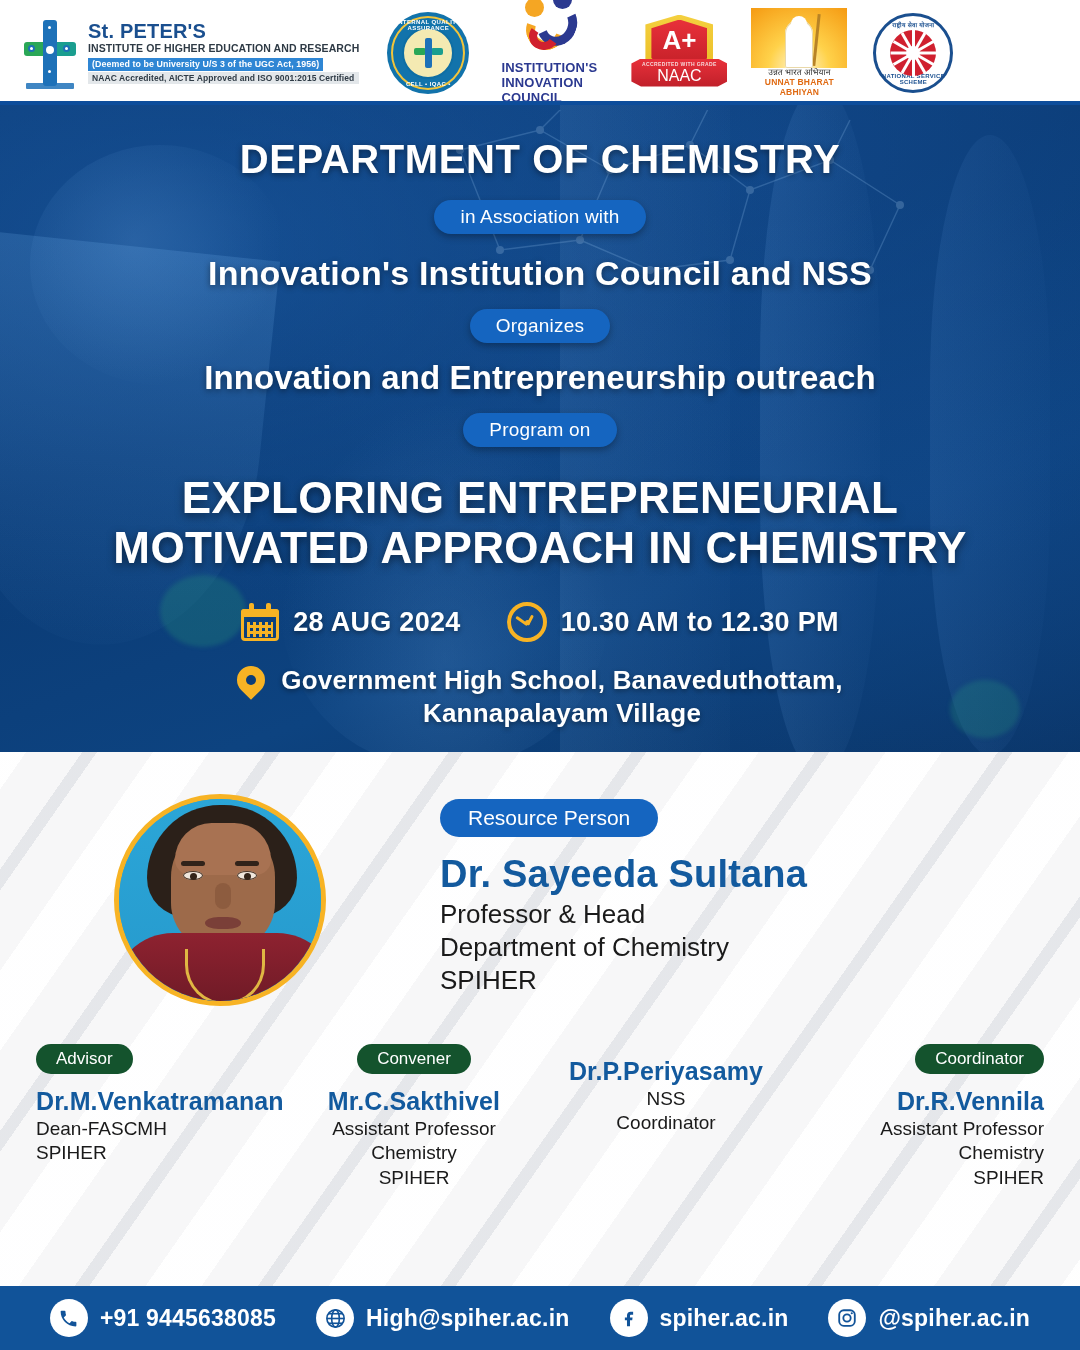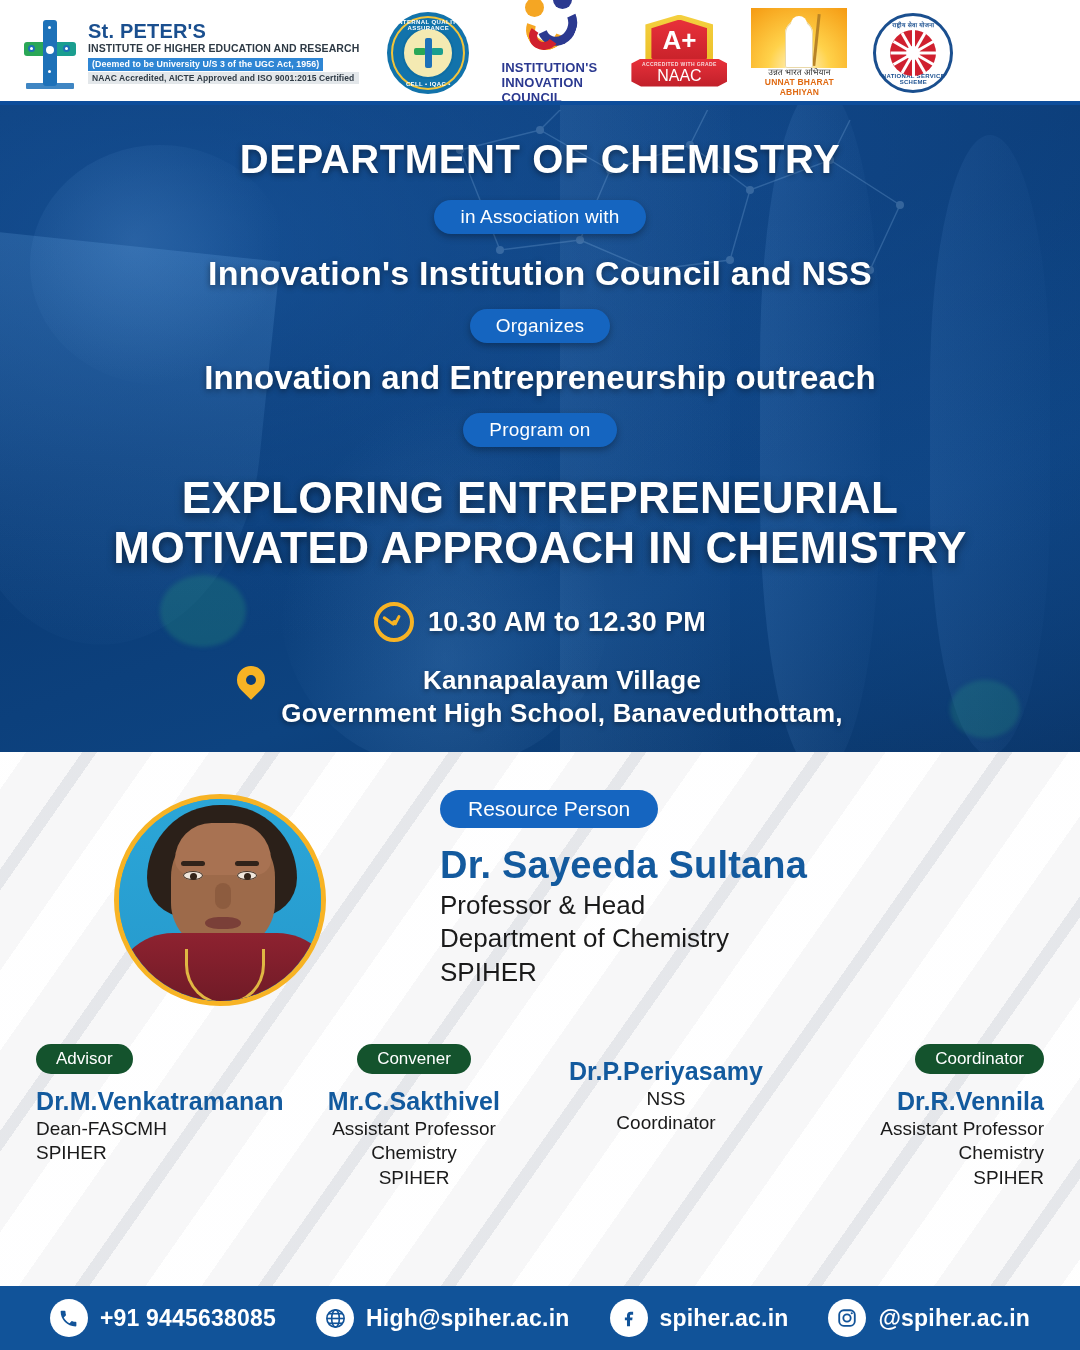--- a/index.html
+++ b/index.html
@@ -286,21 +286,21 @@
     position:absolute; inset:-200px;
     background:repeating-linear-gradient(125deg,
       rgba(255,255,255,0) 0px, rgba(255,255,255,0) 46px,
       rgba(226,228,232,.85) 46px, rgba(226,228,232,.85) 58px,
       rgba(255,255,255,0) 58px, rgba(255,255,255,0) 104px,
       rgba(255,255,255,.95) 104px, rgba(255,255,255,.95) 150px);
     pointer-events:none;
   }
   .white-inner{ position:relative; z-index:2; }
 
-  .rp-block{ display:flex; align-items:flex-start; padding:38px 0 0 0; }
+  .rp-block{ display:flex; align-items:center; padding:38px 0 0 0; }
   .rp-photo-wrap{ width:440px; display:flex; justify-content:center; padding-top:4px;}
   .rp-photo{
     width:212px; height:212px; border-radius:50%;
     border:5px solid #f7b324; overflow:hidden;
     background:#2a9fd0; position:relative;
   }
   .face{ position:absolute; inset:0; background:linear-gradient(180deg,#2ba6d8 0%, #2699cc 100%);}
   .face .hair{ position:absolute; left:28px; top:6px; width:150px; height:112px;
      border-radius:75px 75px 40px 40px; background:#2b2019;}
   .face .skin{ position:absolute; left:52px; top:26px; width:104px; height:126px;
@@ -517,37 +517,47 @@
         <span class="pill">Program on</span>
       </div>
 
       <div class="big-title mt26">
         <div>EXPLORING ENTREPRENEURIAL</div>
         <div>MOTIVATED APPROACH IN CHEMISTRY</div>
       </div>
 
       <div class="meta-row">
         <div class="meta-item">
+          <div class="ic-cal">
+            <div class="body"></div>
+              <div class="top"></div>
+            <div class="p1"></div>
+              <div class="p2"></div>
+              <div class="grid"></div>
+          </div>
+          <div class="meta-txt">28 AUG 2024</div>
+        </div>
+        <div class="meta-item">
           <div class="ic-clock">
             <div class="h"></div>
               <div class="m"></div>
               <div class="c"></div>
           </div>
           <div class="meta-txt">10.30 AM to 12.30 PM</div>
         </div>
       </div>
 
       <div class="venue-row">
         <div class="ic-pin">
           <div class="p"></div>
             <div class="h"></div>
         </div>
         <div class="venue-txt">
+          <div>Government High School, Banaveduthottam,</div>
           <div>Kannapalayam Village</div>
-          <div>Government High School, Banaveduthottam,</div>
         </div>
       </div>
     </div>
   </div>
 
   <div class="white-sec">
     <div class="white-inner">
 
       <div class="rp-block">
         <div class="rp-photo-wrap">

